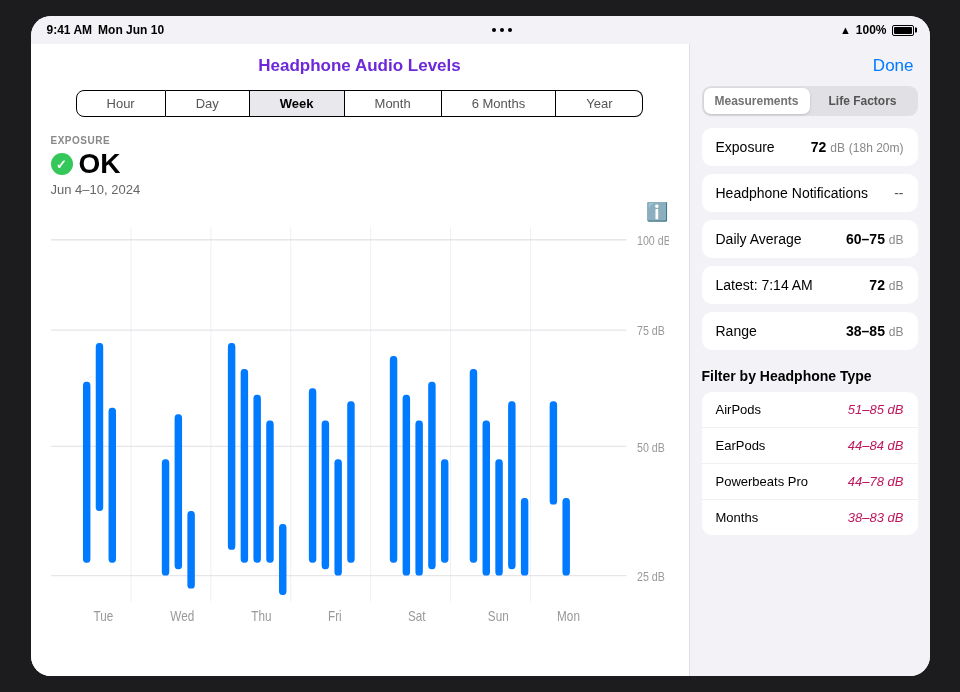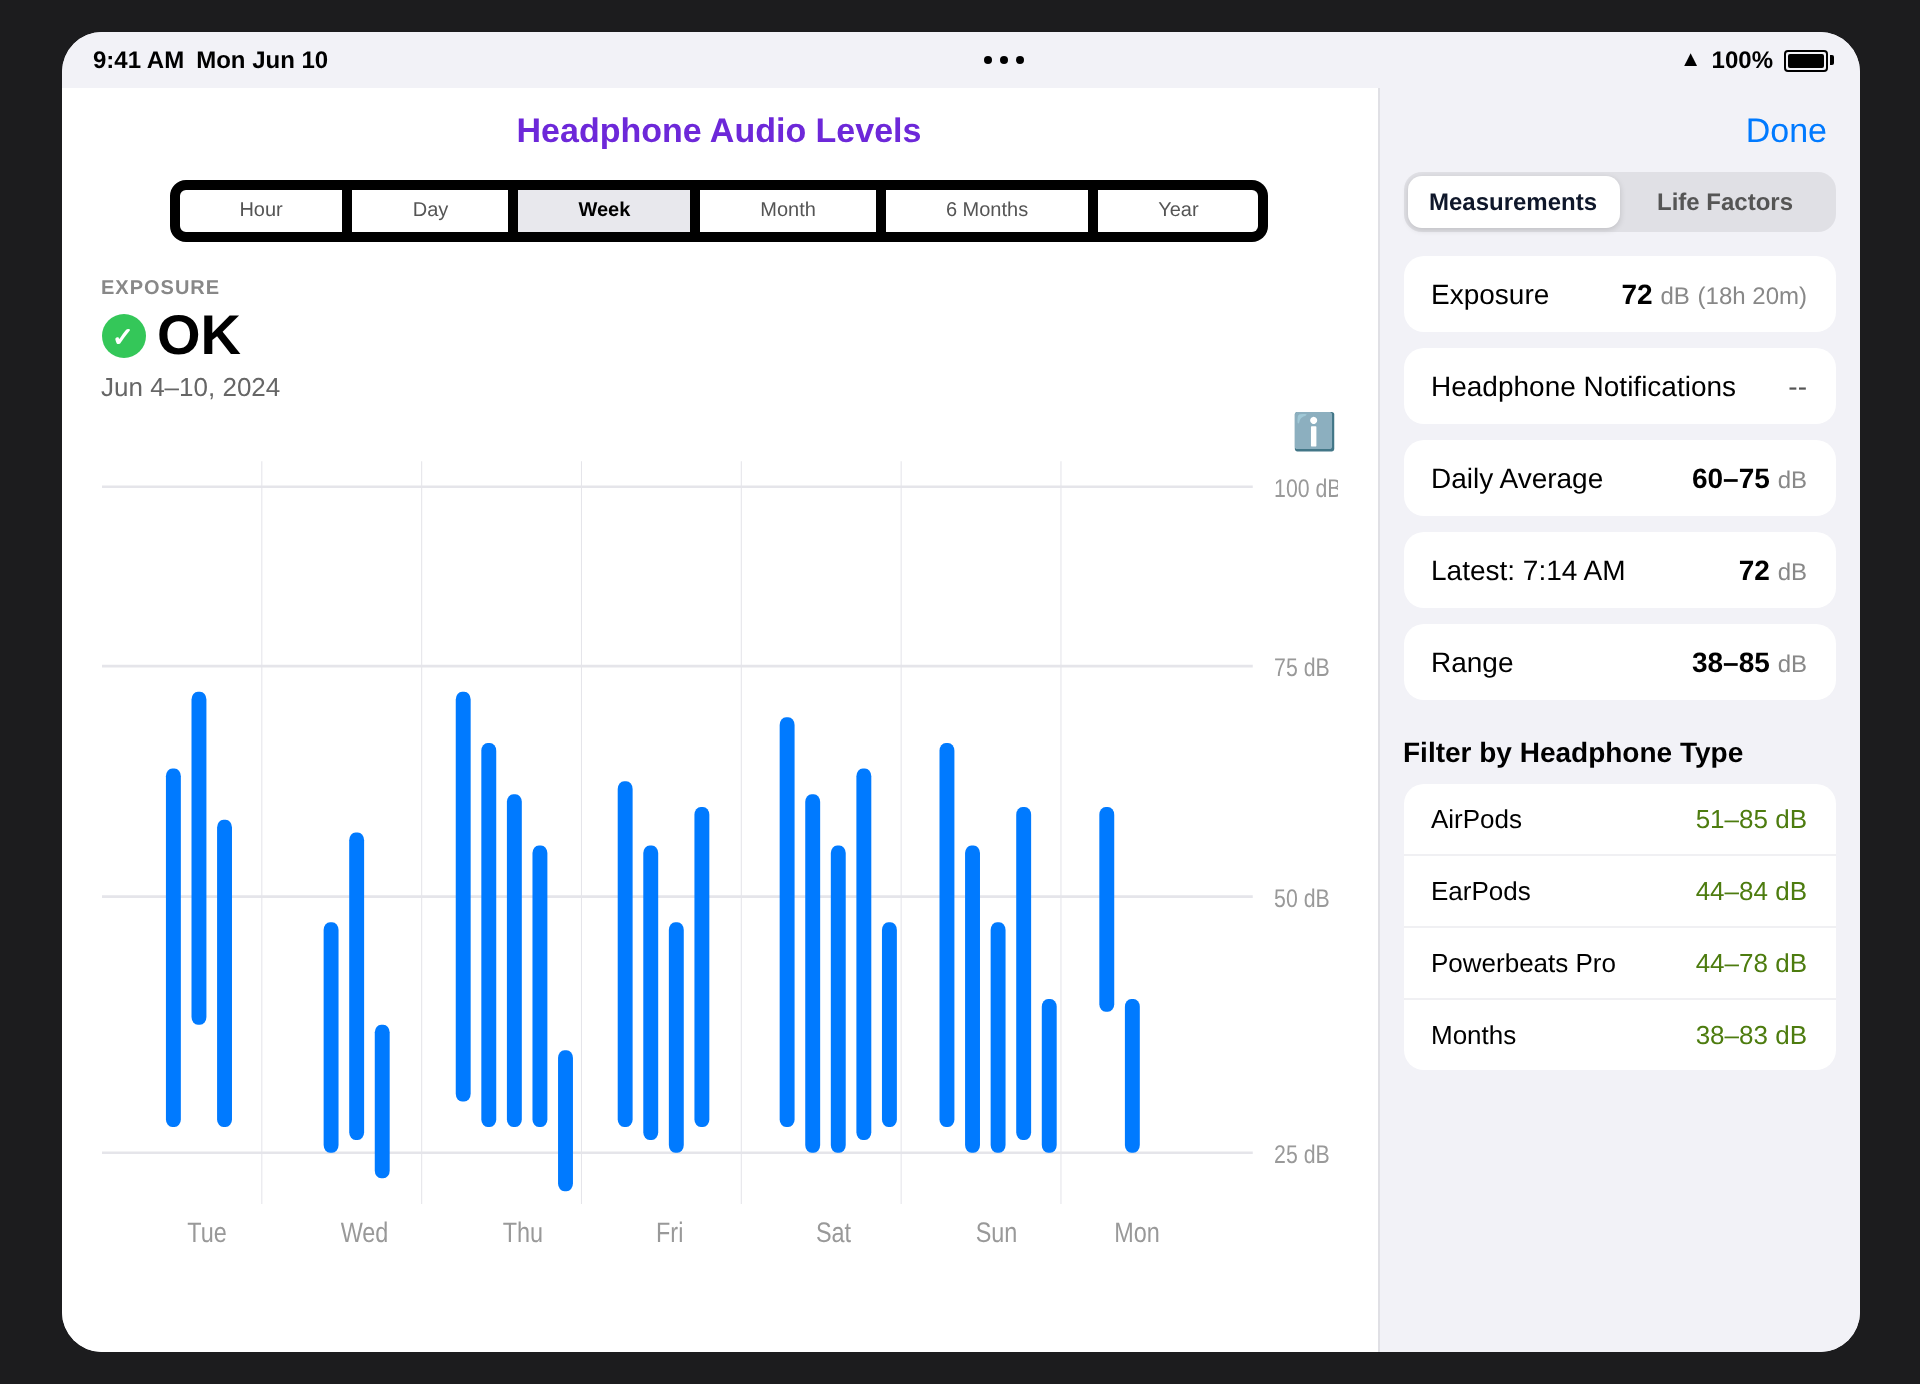--- a/index.html
+++ b/index.html
@@ -81,23 +81,23 @@
 
     
     .time-tabs {
       display: flex;
       justify-content: center;
       gap: 0;
       padding: 6px 0 10px;
     }
     .time-tab {
       padding: 5px 30px;
-      font-size: 10px;
+      font-size: 13px;
       color: #555;
-      border: 5px solid #000000;
+      border: 1px solid #000000;
       background: #fff;
       cursor: pointer;
       font-weight: 400;
     }
     .time-tab:first-child { border-radius: 8px 0 0 8px; }
     .time-tab:last-child { border-radius: 0 8px 8px 0; }
     .time-tab + .time-tab { border-left: none; }
     .time-tab.active {
       background: #e8e8ed;
       color: #000;
@@ -198,21 +198,21 @@
       font-weight: 700;
       text-align: center;
       border-radius: 7px;
       cursor: pointer;
       color: #555;
       background: transparent;
       border: none;
     }
     .segment-btn.active {
       background: #fff;
-      color: #0f172a;
+      color: #737373;
       font-weight: 600;
       box-shadow: 0 1px 3px rgba(0,0,0,0.15);
     }
 
     
     .stats-section {
       padding: 0 12px;
     }
     .stat-card {
       background: #fff;
@@ -261,21 +261,22 @@
       padding: 10px 14px;
       border-bottom: 1px solid #f0f0f3;
     }
     .filter-row:last-child { border-bottom: none; }
     .filter-label {
       font-size: 13px;
       color: #000;
     }
     .filter-value {
       font-size: 13px;
-      color: #4d7c0f;
+      color: #be185d;
+      font-style: italic;
     }
   </style>
 </head>
 <body>
 
 <div class="ipad-frame">
 
   <div class="status-bar">
     <div class="status-bar-left">
       <span>9:41 AM</span>

